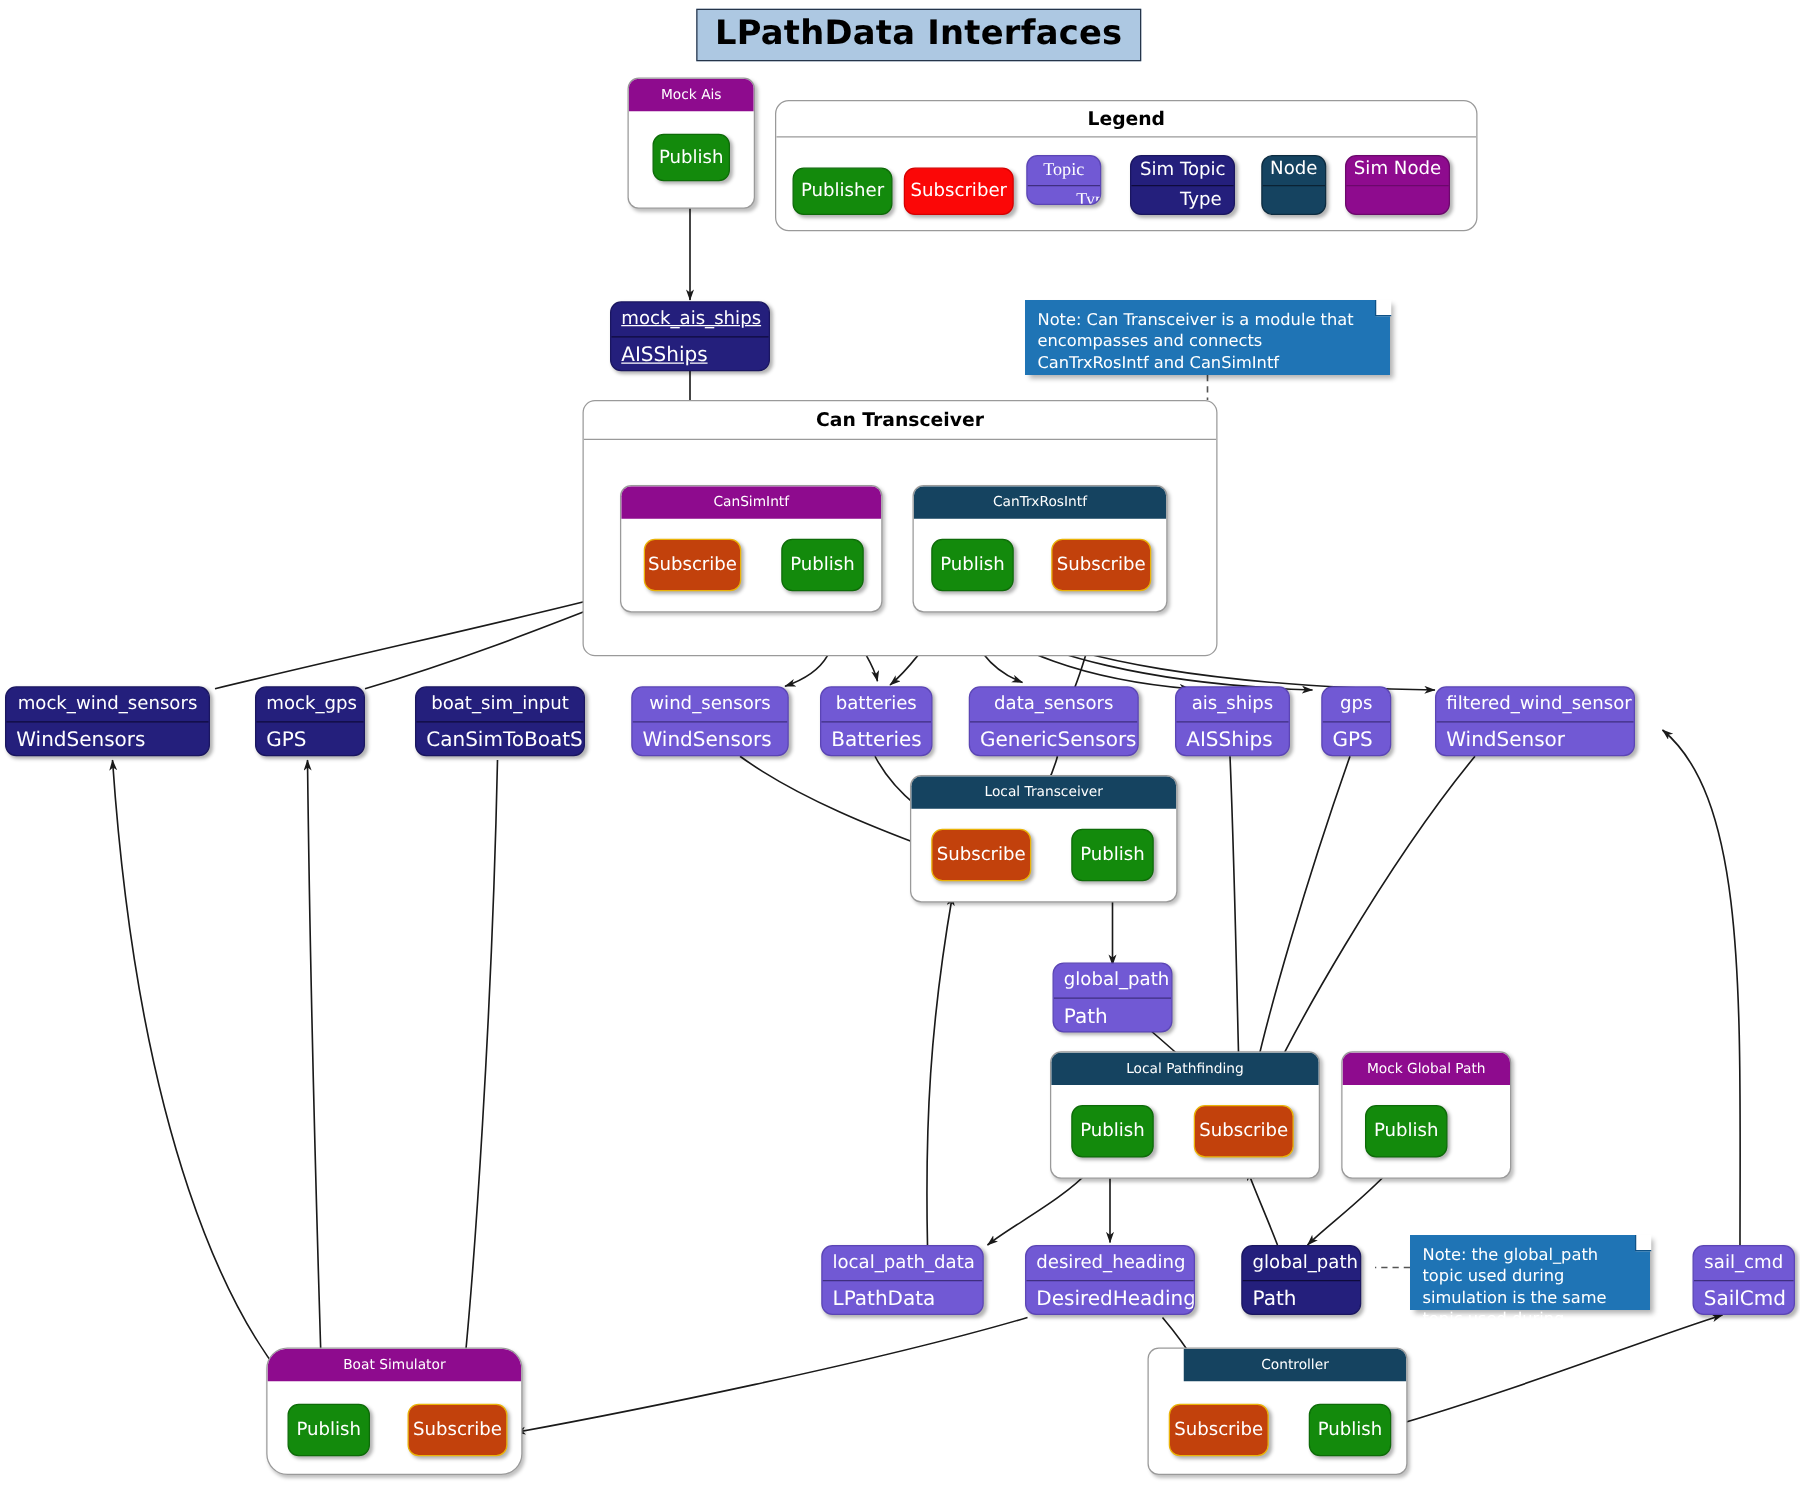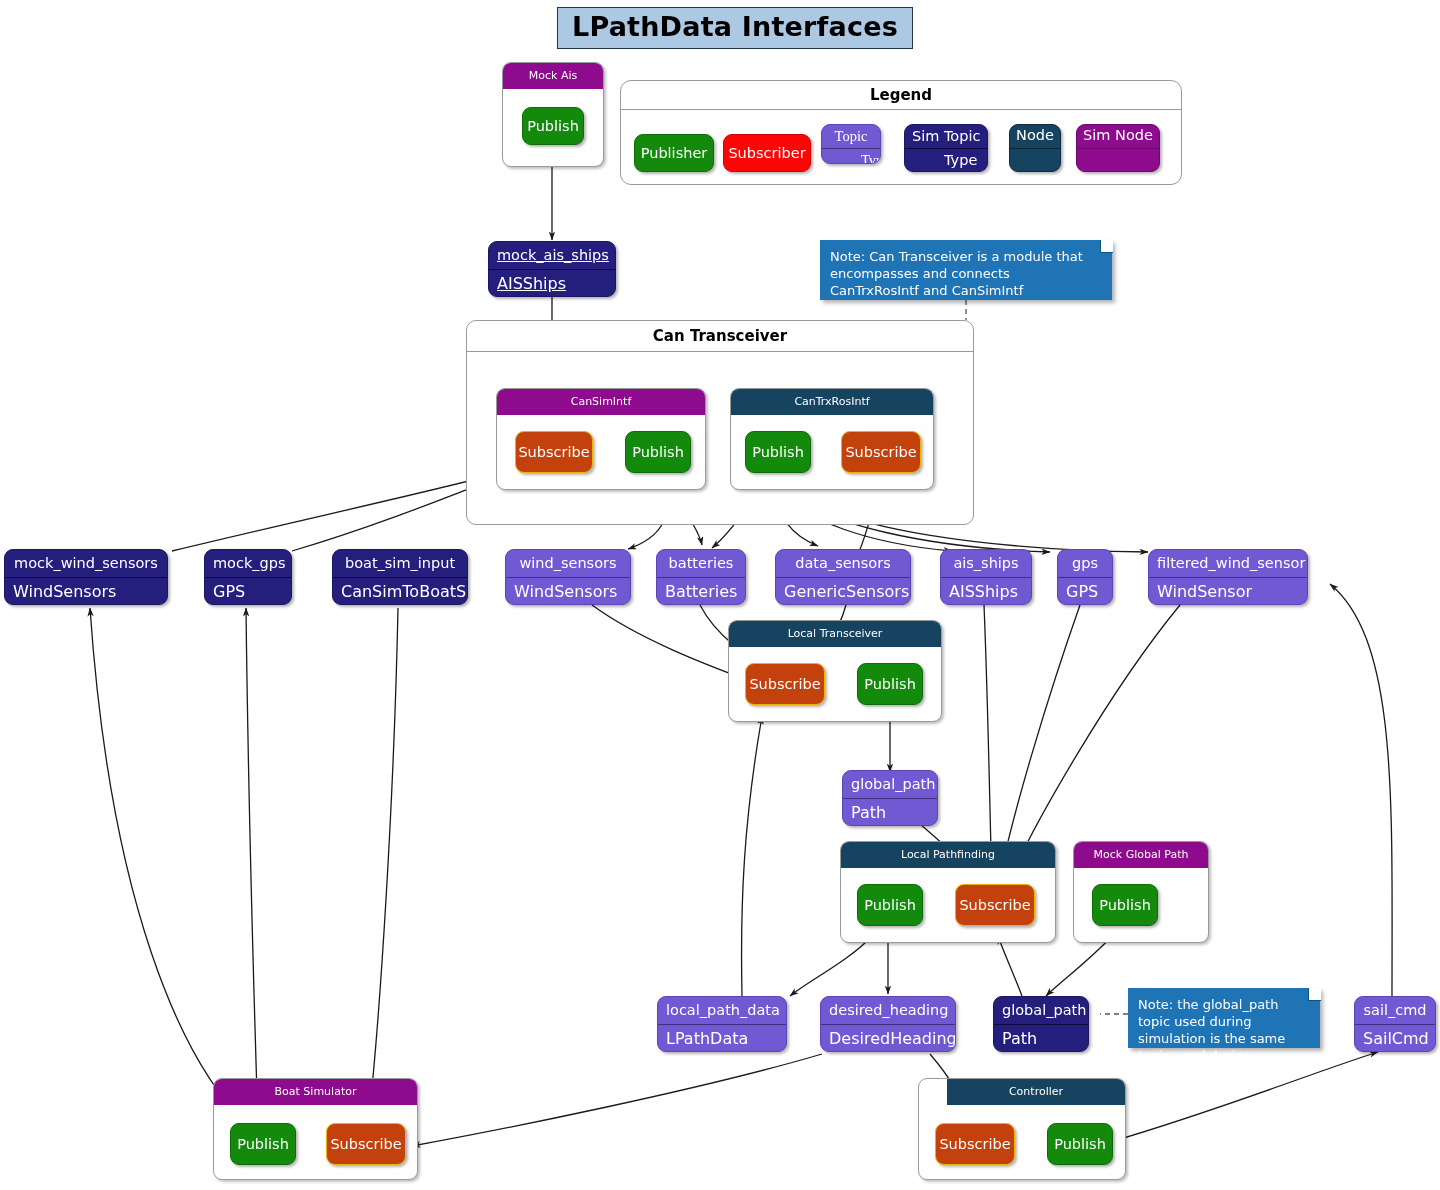--- a/index.html
+++ b/index.html
@@ -329,21 +329,21 @@
   </div>
 
   <div class="topic t-normal" style="left:1354px;top:996px;width:82px;height:56px;">
     <div class="tname">sail_cmd</div>
     <div class="ttype">SailCmd</div>
   </div>
 
   <div class="note" style="left:1128px;top:988px;width:192px;height:60px;">Note: the global_path topic used during simulation is the same topic used during deployment</div>
   <div class="fold" style="position:absolute;left:1308px;top:988px;width:12px;height:12px;background:#ffffff;border-left:1px solid #0f5287;border-bottom:1px solid #0f5287;"></div>
 
-  <div class="node sim" style="left:213px;top:1078px;width:205px;height:102px;">
+  <div class="node sim" style="left:213px;top:1078px;width:205px;height:102px;border-radius:17px;">
     <div class="hdr">Boat Simulator</div>
     <div class="pill pub" style="left:16px;top:44px;width:66px;height:42px;">Publish</div>
     <div class="pill sub" style="left:112px;top:44px;width:80px;height:42px;">Subscribe</div>
   </div>
 
   <div class="node real" style="left:918px;top:1078px;width:208px;height:102px;padding-left:28px;">
     <div class="hdr">Controller</div>
     <div class="pill sub" style="left:16px;top:44px;width:80px;height:42px;">Subscribe</div>
     <div class="pill pub" style="left:128px;top:44px;width:66px;height:42px;">Publish</div>
   </div>

